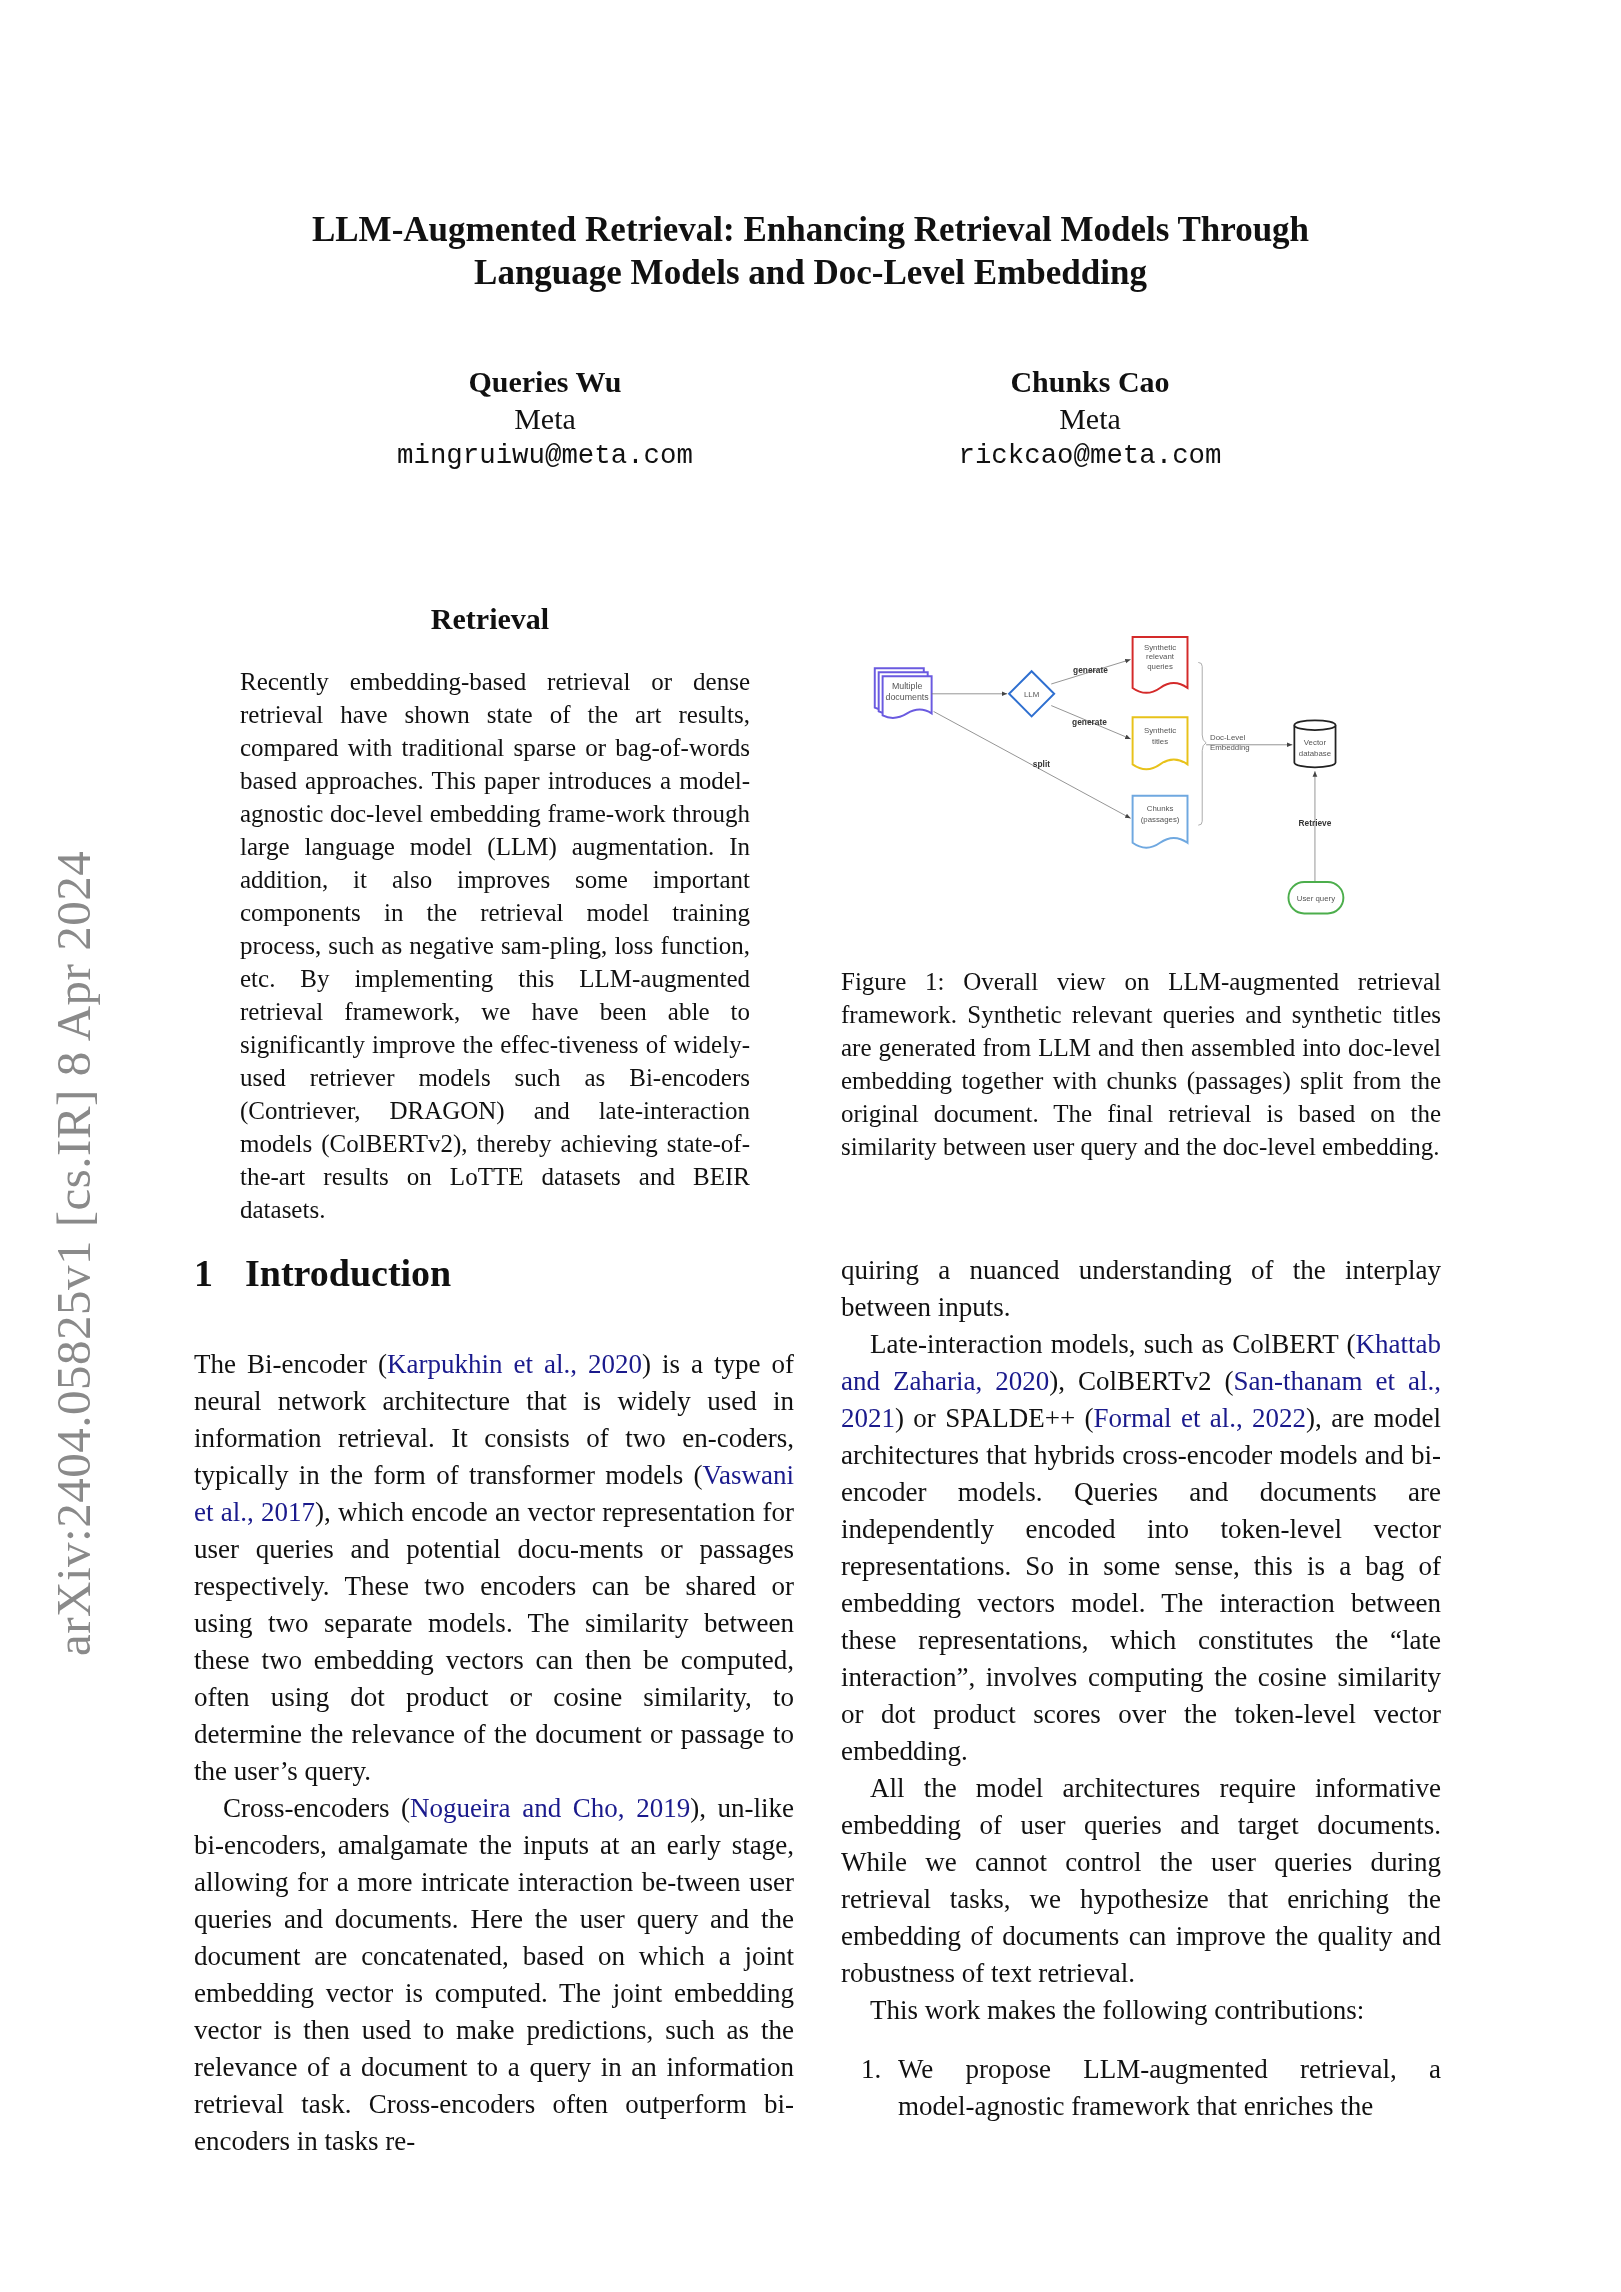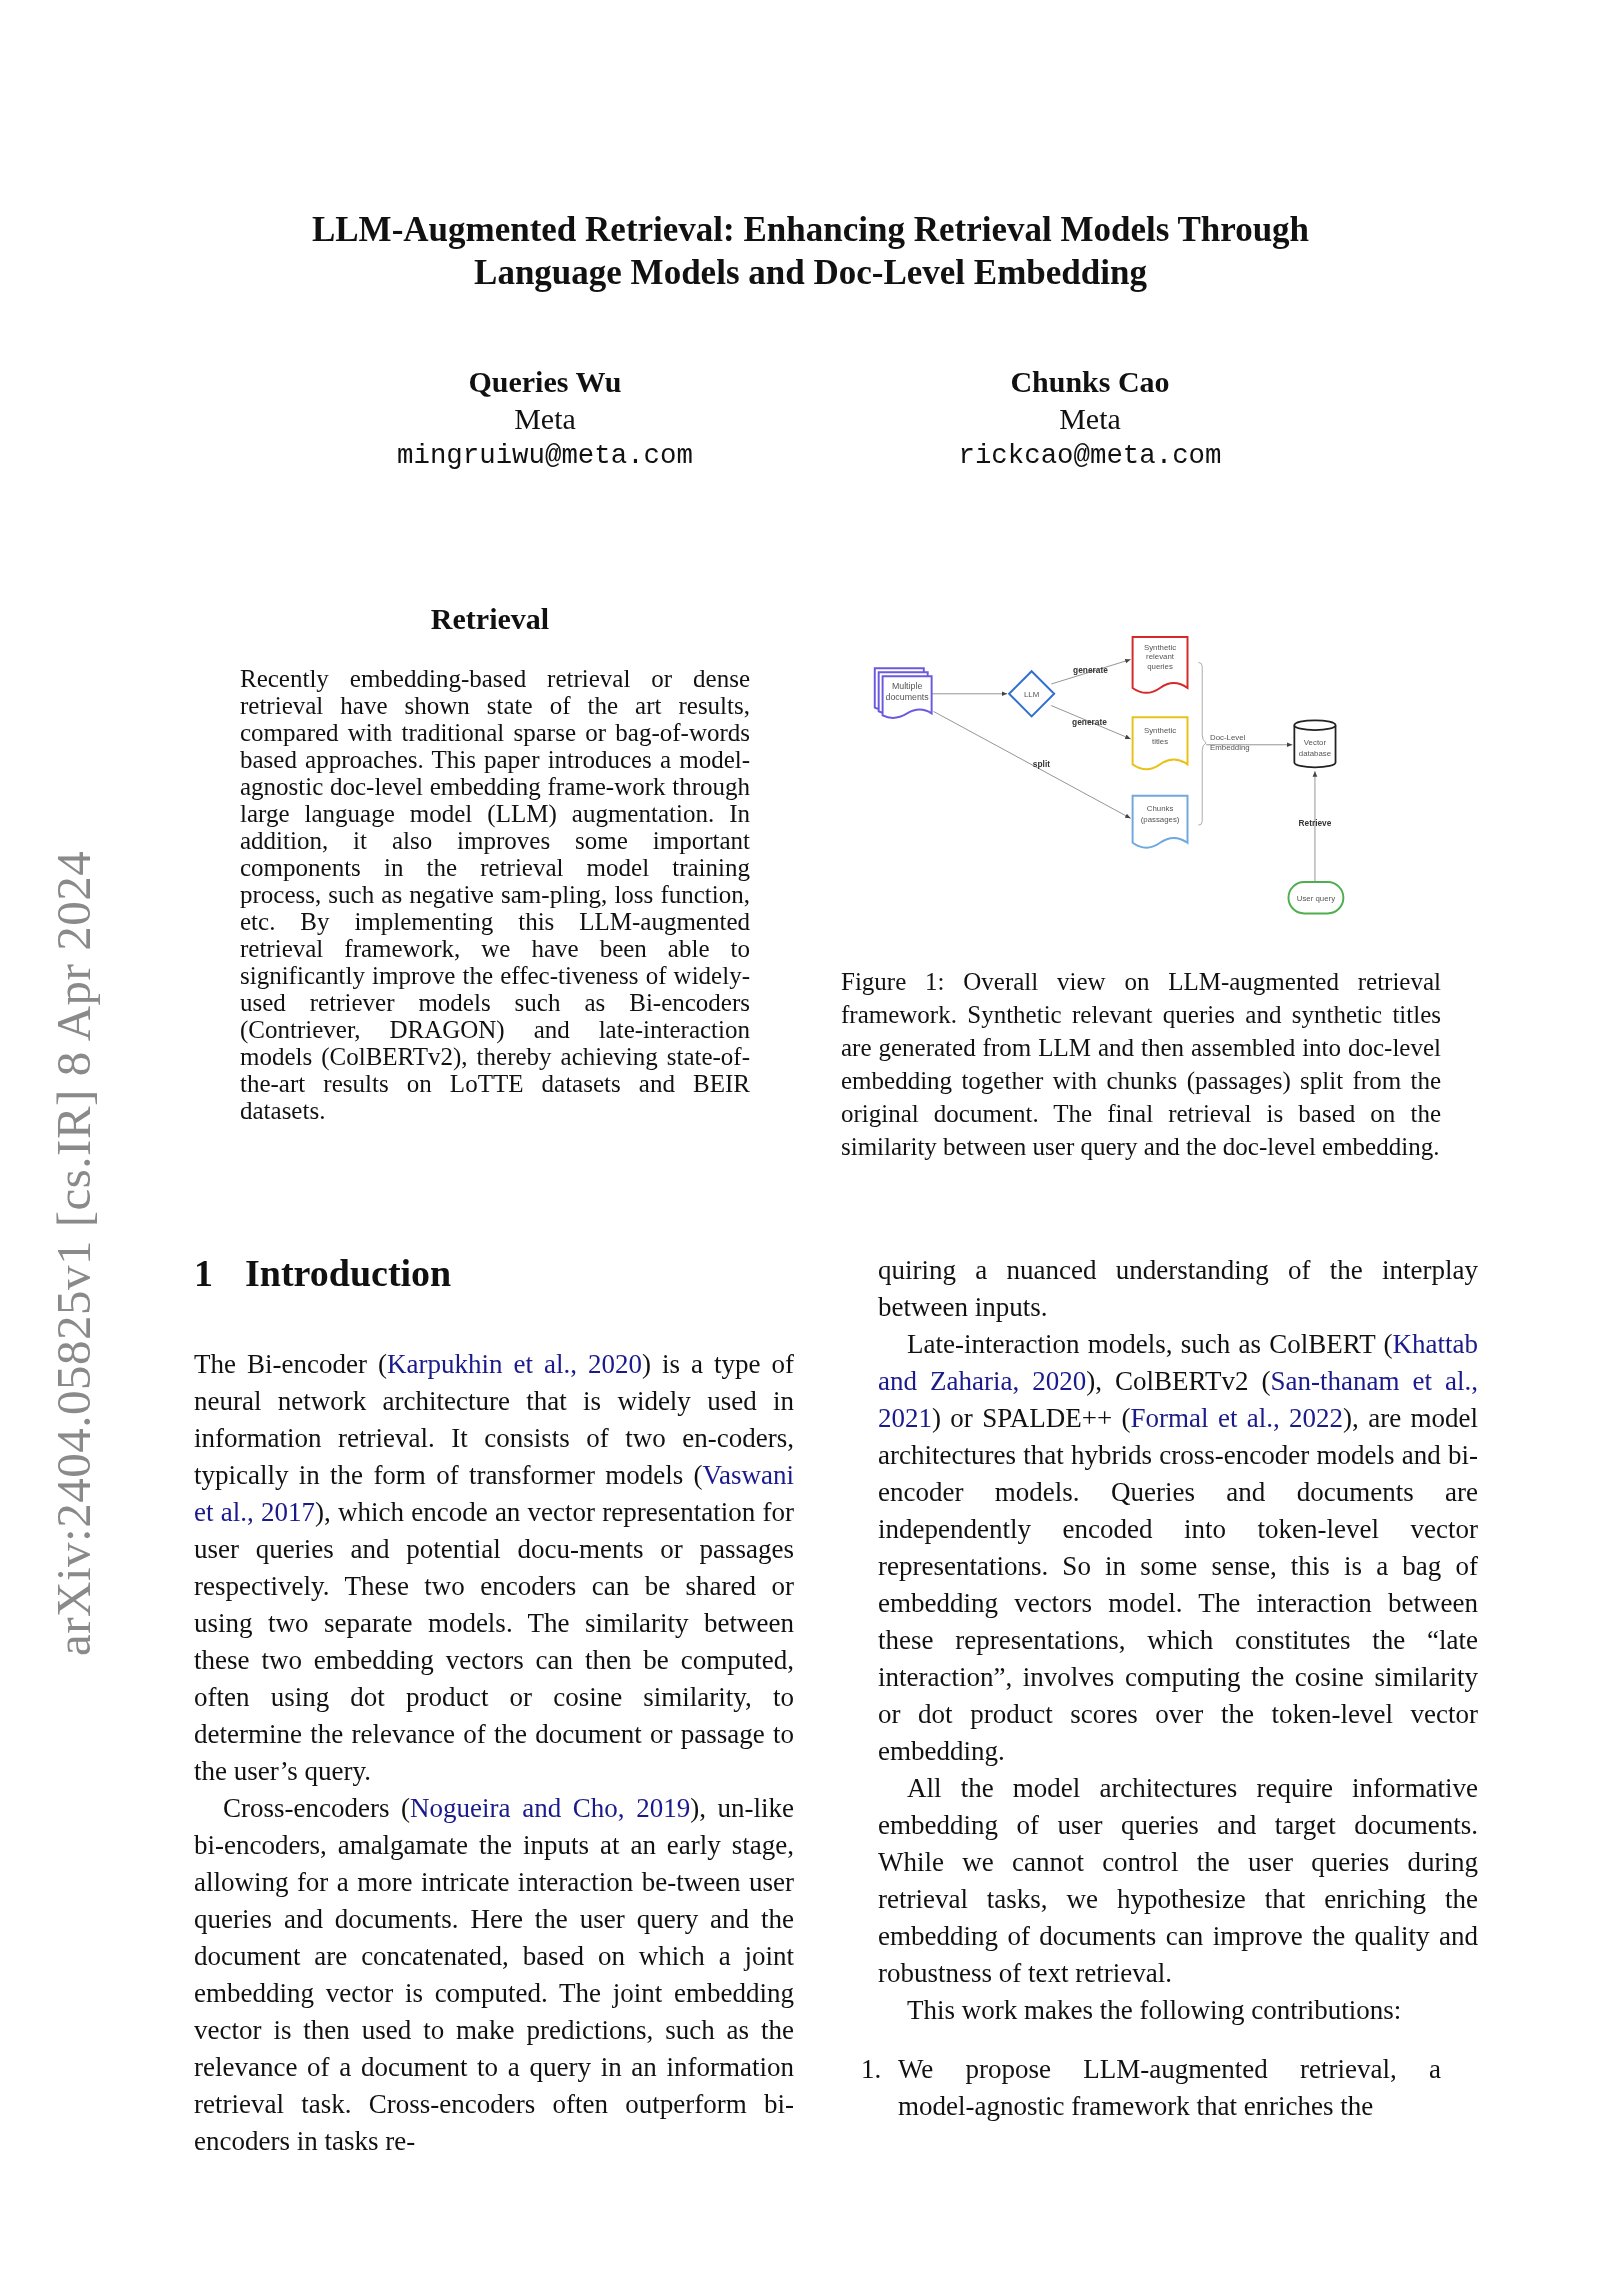--- a/index.html
+++ b/index.html
@@ -7,24 +7,24 @@
          font-family: "Liberation Serif", "DejaVu Serif", serif; color: #111; }
   .arxiv { position: absolute; left: 45px; top: 1656px; transform-origin: 0 0; transform: rotate(-90deg);
            font-family: "Liberation Serif", serif; font-size: 49px; color: #8a8a8a; white-space: nowrap; letter-spacing: 0.5px; }
   .title { position: absolute; left: 196px; width: 1229px; top: 208px; text-align: center;
            font-weight: bold; font-size: 35px; line-height: 43px; }
   .author { position: absolute; top: 363px; width: 392px; text-align: center; font-size: 30px; line-height: 37px; }
   .author .name { font-weight: bold; }
   .author .mail { font-family: "Liberation Mono", "DejaVu Sans Mono", monospace; font-size: 27.4px; }
   .a1 { left: 349px; } .a2 { left: 894px; }
   .abs-head { position: absolute; left: 240px; width: 500px; top: 602px; text-align: center; font-weight: bold; font-size: 30px; }
-  .abs-body { position: absolute; left: 240px; width: 510px; top: 665px; font-size: 25px; line-height: 27px; text-align: justify; hyphens: manual; }
+  .abs-body { position: absolute; left: 240px; width: 510px; top: 665px; font-size: 25px; line-height: 33px; text-align: justify; hyphens: manual; }
   .col { position: absolute; font-size: 27px; line-height: 37px; text-align: justify; }
   .colL { left: 194px; width: 600px; }
-  .colR { left: 841px; width: 600px; margin-left: 37px; }
+  .colR { left: 841px; width: 600px; }
   .section { position: absolute; left: 194px; top: 1251px; font-weight: bold; font-size: 38px; }
   .section .num { display: inline-block; width: 51px; }
   .cite { color: #1a1a8c; }
   .indent { text-indent: 29px; }
   p { margin: 0; }
   .caption { position: absolute; left: 841px; width: 600px; top: 965px; font-size: 25px; line-height: 33px; text-align: justify; }
   .figure { position: absolute; left: 863px; top: 627px; width: 549px; height: 314px; }
   .list-item { position: absolute; left: 861px; width: 580px; top: 2051px; font-size: 27px; line-height: 37px; }
   .list-item .num { position: absolute; left: 0; }
   .list-item .txt { margin-left: 37px; text-align: justify; text-align-last: justify; }

